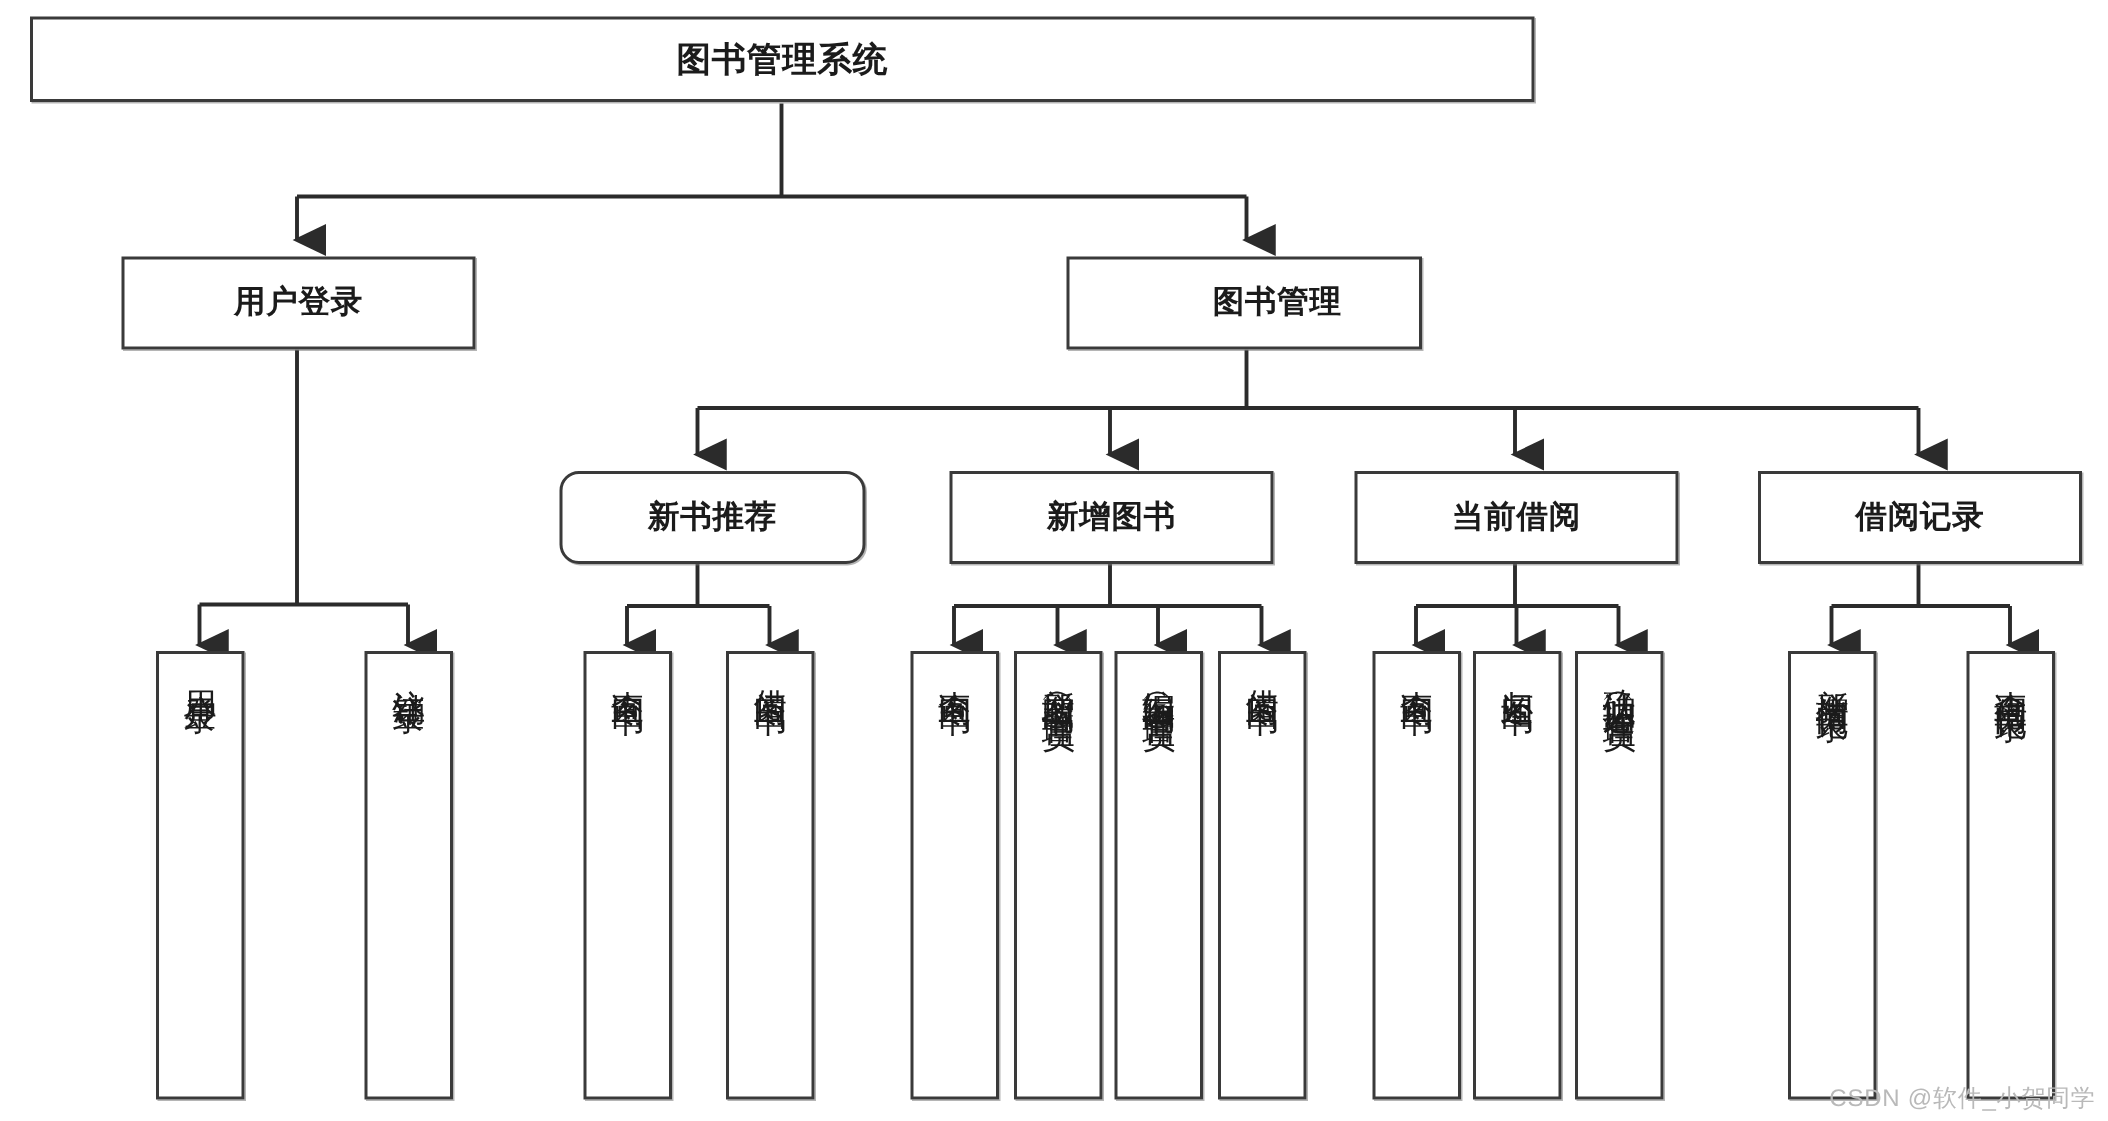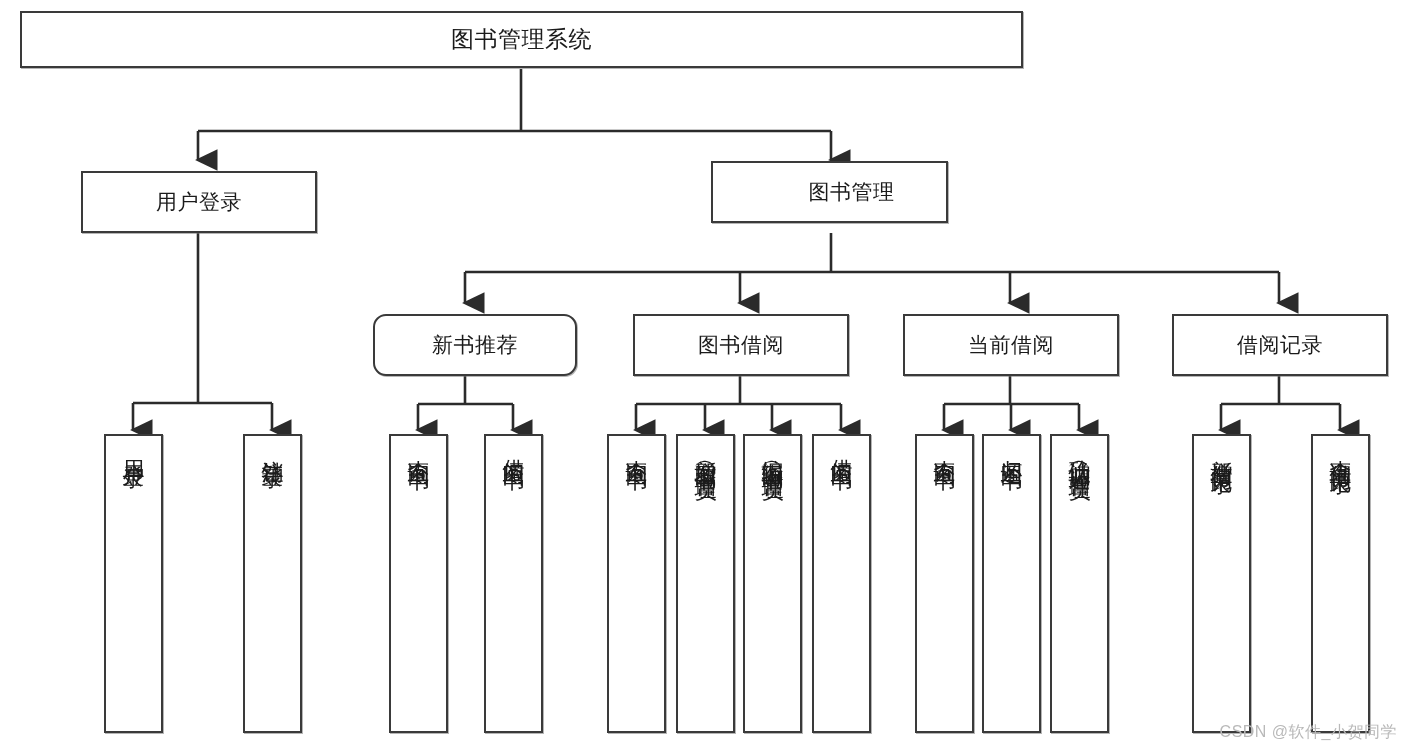--- a/index.html
+++ b/index.html
@@ -37,20 +37,21 @@
     box-shadow: 1px 1px 0 rgba(120,120,120,0.55);
   }
   .node .label {
     display: block;
     text-align: center;
     line-height: 1.18;
     letter-spacing: 0.5px;
   }
   .node.horizontal .label {
     font-size: 21px;
+    font-weight: bold;
   }
   .node.vertical {
     align-items: flex-start;
     padding-top: 6px;
   }
   .node.vertical .label {
     writing-mode: vertical-rl;
     text-orientation: upright;
     font-size: 22px;
     letter-spacing: 3px;
@@ -125,29 +126,29 @@
     </g>
   </svg>
 
   <div class="node horizontal" id="root-node" style="left:20px; top:11px; width:1003px; height:57px;">
     <span class="label">图书管理系统</span>
   </div>
 
   <div class="node horizontal" style="left:81px; top:171px; width:236px; height:62px;">
     <span class="label">用户登录</span>
   </div>
-  <div class="node horizontal" style="left:711px; top:161px; width:237px; height:62px;padding-left:44px;">
+  <div class="node horizontal" style="left:711px; top:171px; width:237px; height:62px;padding-left:44px;">
     <span class="label">图书管理</span>
   </div>
 
   <div class="node horizontal" style="left:373px; top:314px; width:204px; height:62px;border-radius:13px;">
     <span class="label">新书推荐</span>
   </div>
   <div class="node horizontal" style="left:633px; top:314px; width:216px; height:62px;">
-    <span class="label">图书借阅</span>
+    <span class="label">新增图书</span>
   </div>
   <div class="node horizontal" style="left:1172px; top:314px; width:216px; height:62px;">
     <span class="label">借阅记录</span>
   </div>
   <div class="node horizontal" style="left:903px; top:314px; width:216px; height:62px;">
     <span class="label">当前借阅</span>
   </div>
 
   <div class="node vertical" style="left:104px; top:434px; width:59px; height:299px;">
     <span class="label">用户登录</span>

